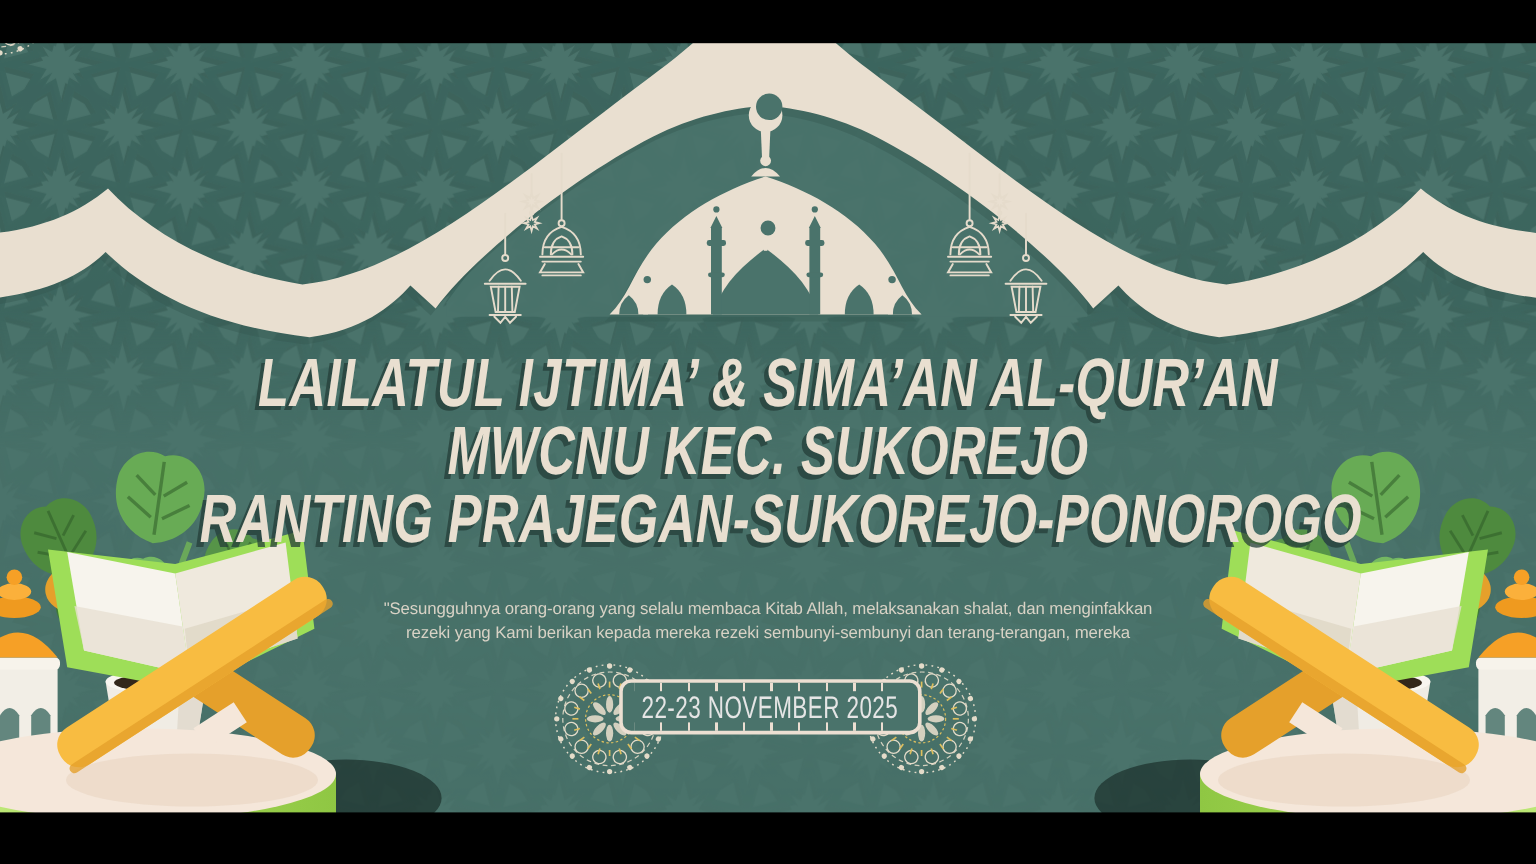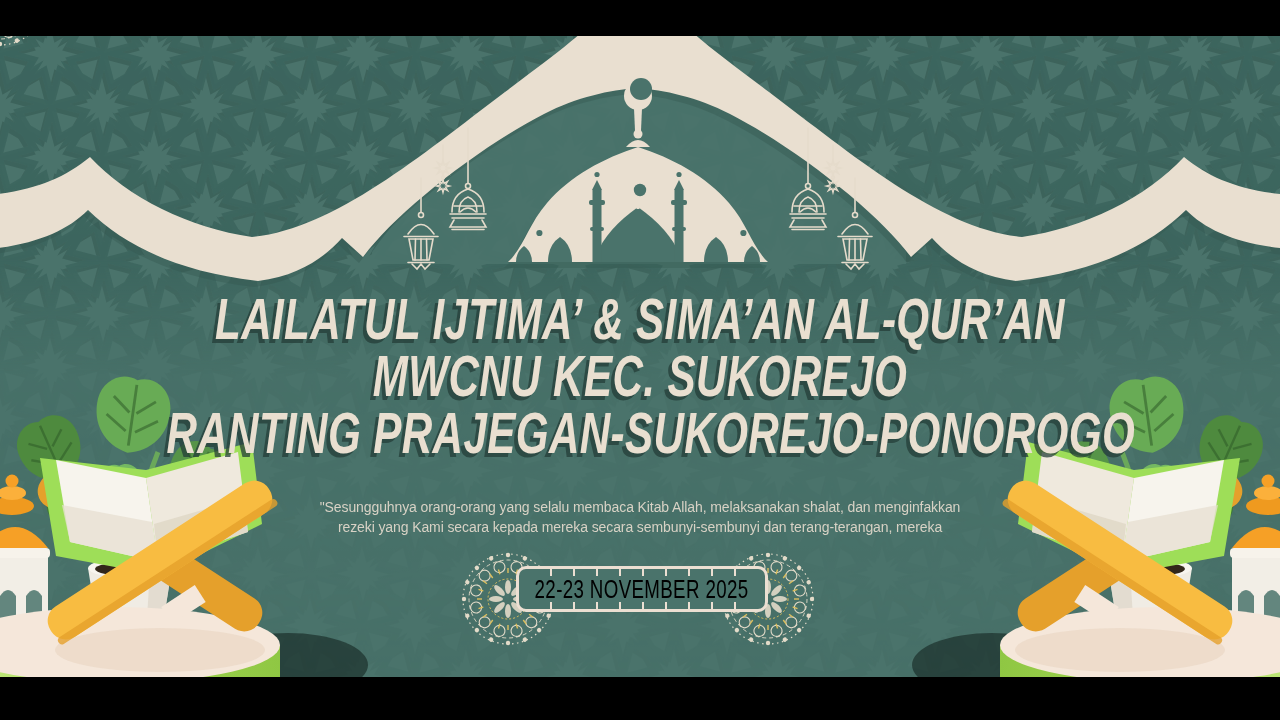--- a/index.html
+++ b/index.html
@@ -22,21 +22,21 @@
       font-size:14px;line-height:20px;letter-spacing:-.1px;color:#d8d2c5;}
 
   
   #date-badge{position:absolute;left:516px;top:566px;width:246px;height:40px;z-index:12;
       border:3px solid #ecdfd2;border-radius:10px;background:#4a736b;}
   .ticks{position:absolute;left:10px;right:10px;height:7px;
       background:repeating-linear-gradient(90deg,transparent 0 21px,#ecdfd2 21px 23px);}
   #ticks-top{top:0;}
   #ticks-bottom{bottom:0;}
   #date-text{position:absolute;left:0;top:0;width:100%;height:100%;display:flex;
-      align-items:center;justify-content:center;font-size:26px;color:#000000;
+      align-items:center;justify-content:center;font-size:26px;color:#e5e5e5;
       letter-spacing:.5px;}
   #date-text span{display:inline-block;transform:scaleX(.72);white-space:nowrap;}
 </style>
 </head>
 <body>
 
 <div id="stage">
   <div id="content">
 
     <svg id="artwork" viewBox="0 0 1280 720">
@@ -315,21 +315,21 @@
     </svg>
 
     <div id="title">
       <span class="title-line">LAILATUL IJTIMA’ &amp; SIMA’AN AL-QUR’AN</span>
       <span class="title-line">MWCNU KEC. SUKOREJO</span>
       <span class="title-line">RANTING PRAJEGAN-SUKOREJO-PONOROGO</span>
     </div>
 
     <div id="quote">
       <span>"Sesungguhnya orang-orang yang selalu membaca Kitab Allah, melaksanakan shalat, dan menginfakkan</span><br>
-      <span>rezeki yang Kami secara kepada mereka secara sembunyi-sembunyi dan terang-terangan, mereka</span><br>
+      <span>rezeki yang Kami berikan kepada mereka rezeki sembunyi-sembunyi dan terang-terangan, mereka</span><br>
     </div>
 
     <div id="date-badge">
       <div class="ticks" id="ticks-top"></div>
       <div class="ticks" id="ticks-bottom"></div>
       <div id="date-text">
         <span>22-23 NOVEMBER 2025</span>
       </div>
     </div>
   </div>

